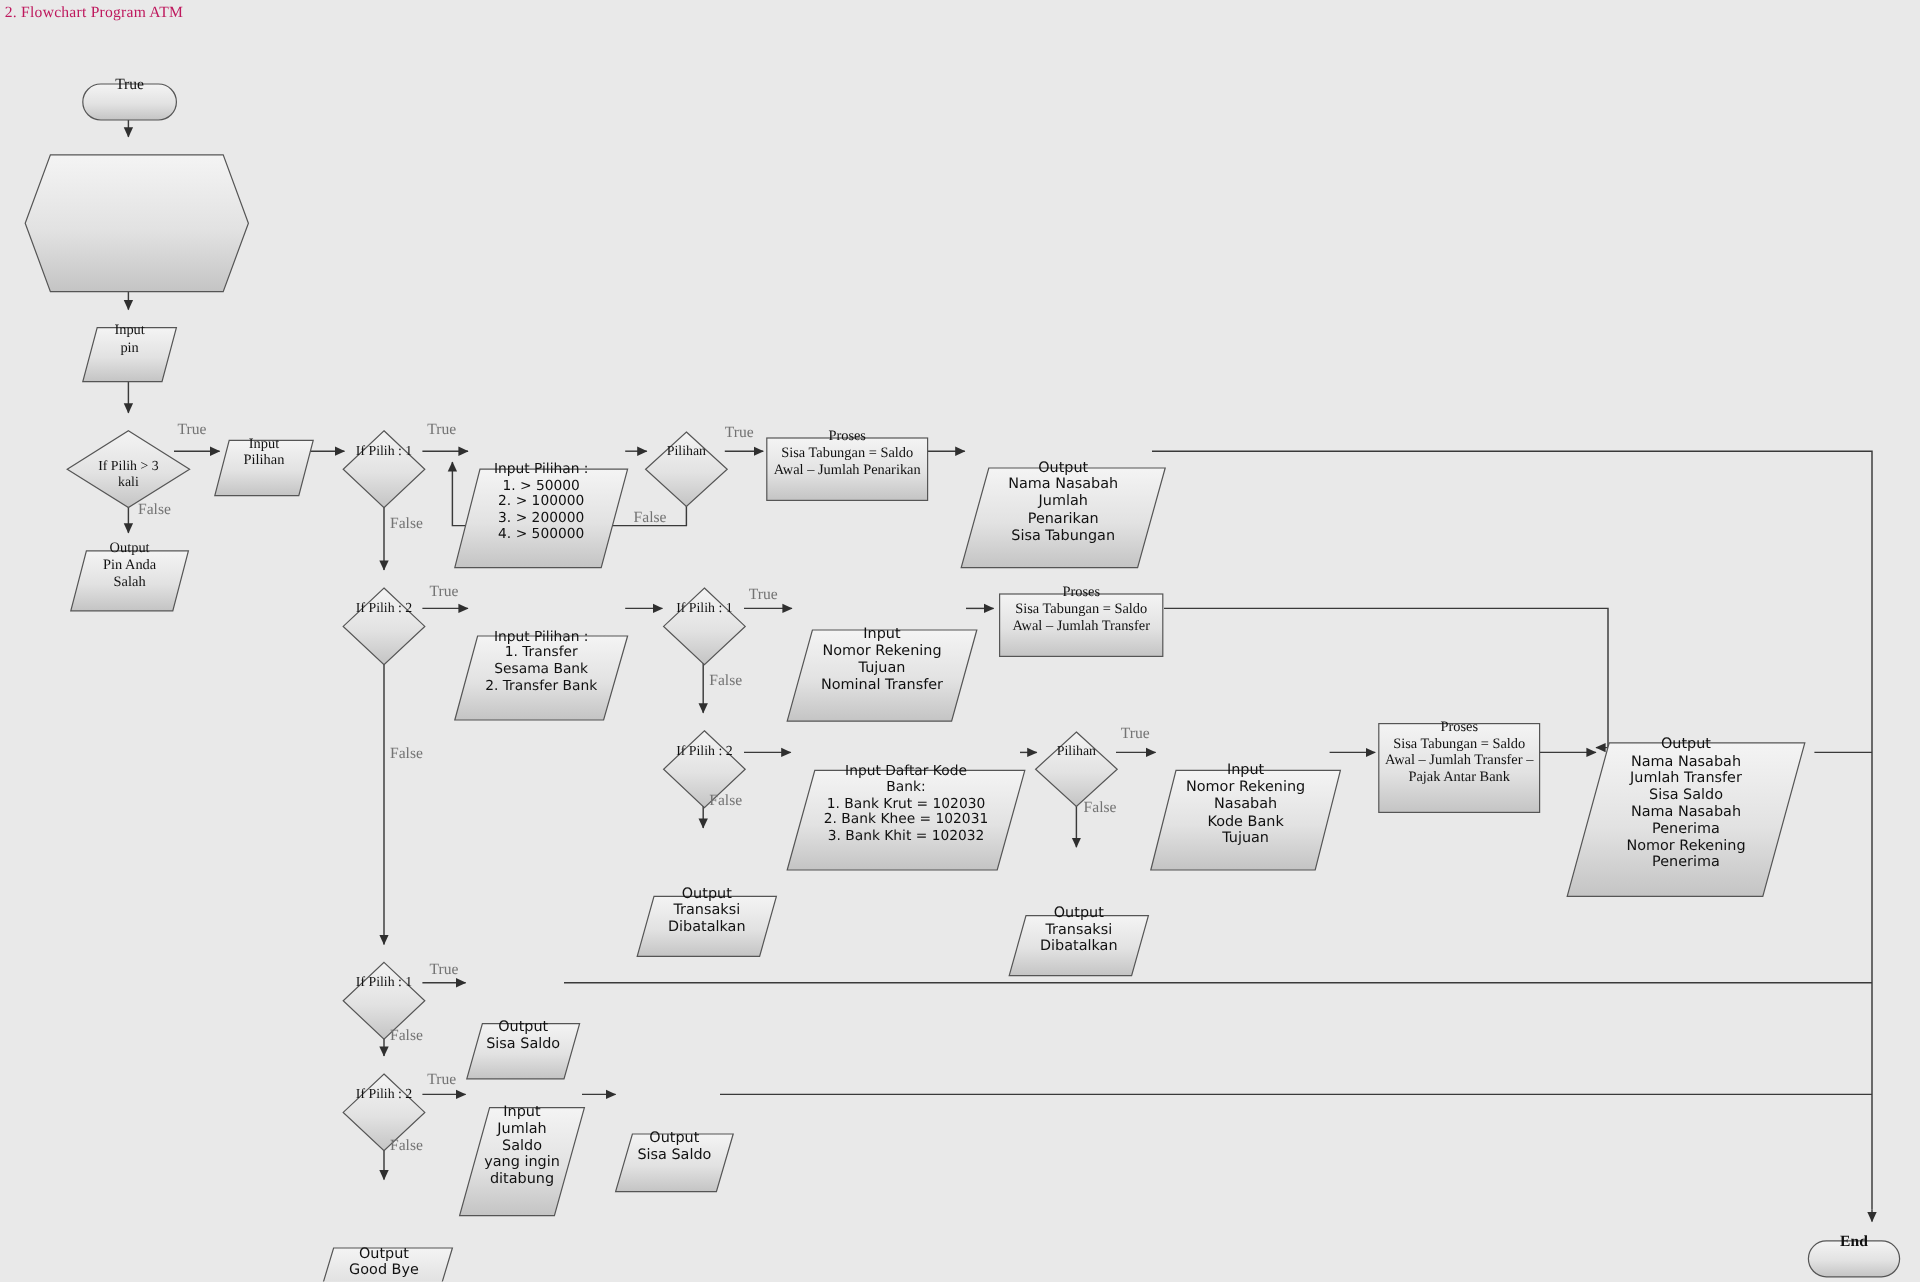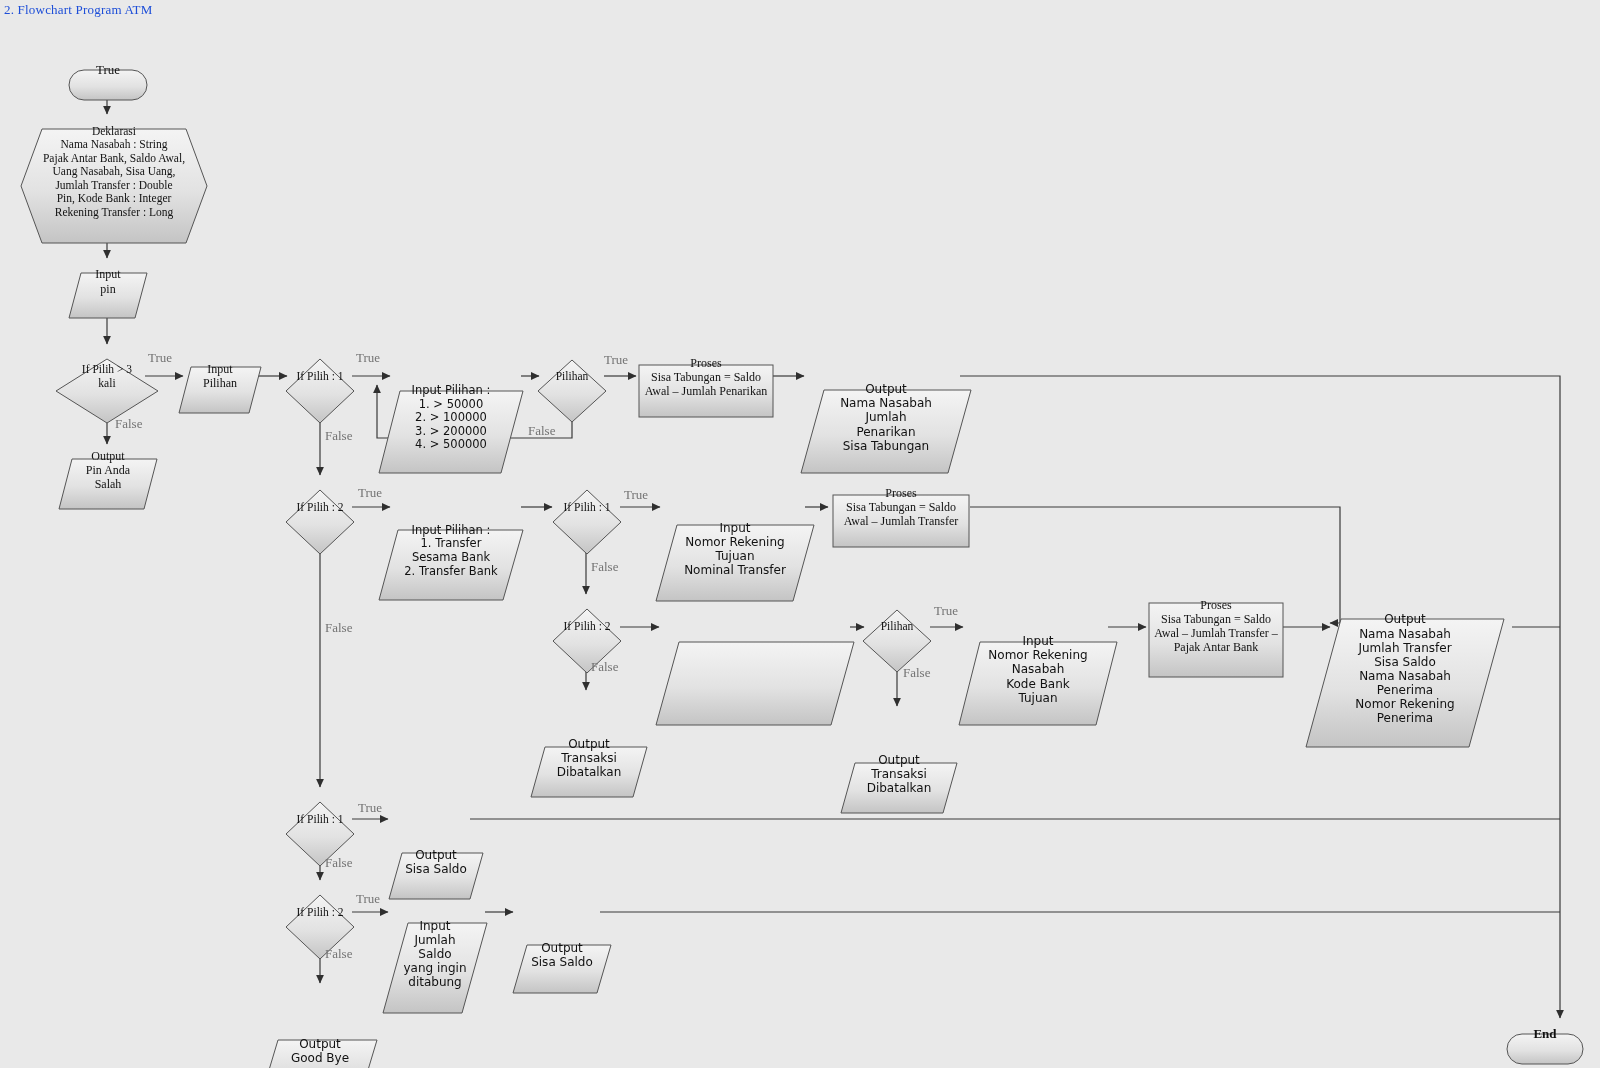--- a/index.html
+++ b/index.html
@@ -21,21 +21,21 @@
   }
   .node .txt{position:relative;z-index:3;padding:0 4px;}
 
   
   .skin{position:absolute;left:0;top:0;width:100%;height:100%;z-index:1;}
   .skin svg{width:100%;height:100%;display:block;overflow:visible;}
 
   .page-title{
     position:absolute;left:4px;top:2px;
     font-family:"Liberation Serif", serif;
-    font-size:13px;color:#1d4ed8;letter-spacing:.2px;
+    font-size:13px;color:#be185d;letter-spacing:.2px;
   }
   .serif{font-family:"Liberation Serif", serif;}
   .sans{font-family:"DejaVu Sans", sans-serif;margin-top:42px;}
   .lbl{
     position:absolute;font-family:"Liberation Serif", serif;
     font-size:13px;color:#737373;white-space:nowrap;z-index:5;
   }
 </style>
 </head>
 <body>
@@ -139,40 +139,33 @@
     </span>
     <span class="txt">True</span>
   </div>
 
   <div class="node serif" style="left:20px;top:114px;width:188px;height:116px;font-size:11.5px;">
     <span class="skin">
       <svg viewBox="0 0 188 116" preserveAspectRatio="none">
         <polygon points="22,1 166,1 187,58 166,115 22,115 1,58" fill="url(#gfill)" stroke="#555" stroke-width="1"></polygon>
       </svg>
     </span>
-    <span class="txt">Deklarasi
-Nama Nasabah : String
-Pajak Antar Bank, Saldo Awal,
-Uang Nasabah, Sisa Uang,
-Jumlah Transfer : Double
-Pin, Kode Bank : Integer
-Rekening Transfer : Long</span>
   </div>
 
   <div class="node serif" style="left:68px;top:258px;width:80px;height:47px;font-size:12px;">
     <span class="skin">
       <svg viewBox="0 0 80 47" preserveAspectRatio="none">
         <polygon points="13,1 79,1 67,46 1,46" fill="url(#gfill)" stroke="#555" stroke-width="1"></polygon>
       </svg>
     </span>
     <span class="txt">Input
 pin</span>
   </div>
 
-  <div class="node serif" style="left:55px;top:344px;width:104px;height:66px;font-size:11.5px;">
+  <div class="node serif" style="left:55px;top:344px;width:104px;height:66px;font-size:11.5px;align-items:flex-end;">
     <span class="skin">
       <svg viewBox="0 0 104 66" preserveAspectRatio="none">
         <polygon points="52,1 103,33 52,65 1,33" fill="url(#gfill)" stroke="#555" stroke-width="1"></polygon>
       </svg>
     </span>
     <span class="txt">If Pilih &gt; 3
 kali</span>
   </div>
 
   <div class="node serif" style="left:58px;top:444px;width:100px;height:52px;font-size:12px;">
@@ -312,20 +305,25 @@
     </span>
     <span class="txt">If Pilih : 2</span>
   </div>
 
   <div class="node sans" style="left:655px;top:585px;width:200px;height:85px;font-size:11.5px;">
     <span class="skin">
       <svg viewBox="0 0 200 85" preserveAspectRatio="none">
         <polygon points="24,1 199,1 176,84 1,84" fill="url(#gfill)" stroke="#555" stroke-width="1"></polygon>
       </svg>
     </span>
+    <span class="txt">Input Daftar Kode
+Bank:
+1. Bank Krut = 102030
+2. Bank Khee = 102031
+3. Bank Khit = 102032</span>
   </div>
 
   <div class="node sans" style="left:530px;top:690px;width:118px;height:52px;font-size:12px;">
     <span class="skin">
       <svg viewBox="0 0 118 52" preserveAspectRatio="none">
         <polygon points="15,1 117,1 103,51 1,51" fill="url(#gfill)" stroke="#555" stroke-width="1"></polygon>
       </svg>
     </span>
     <span class="txt">Output
 Transaksi

